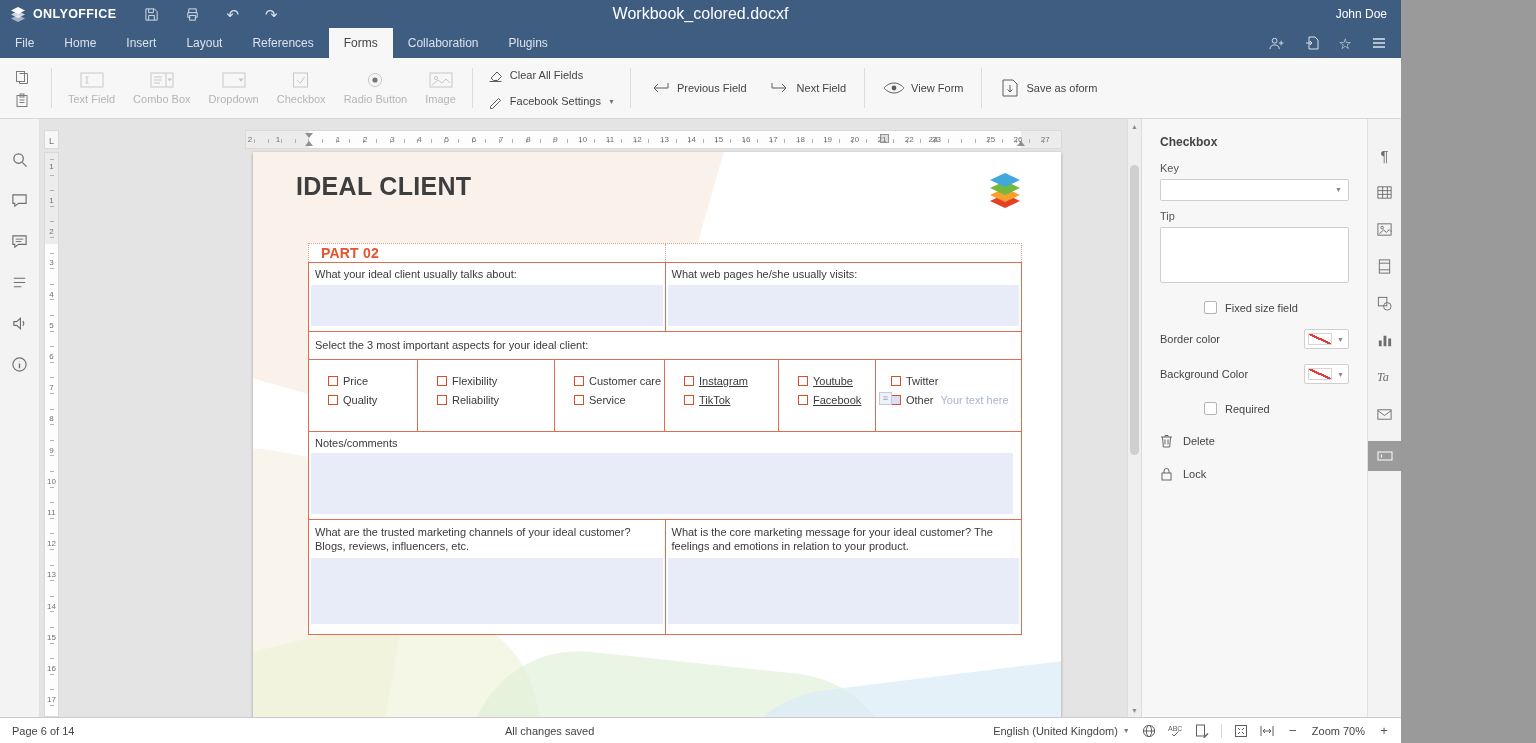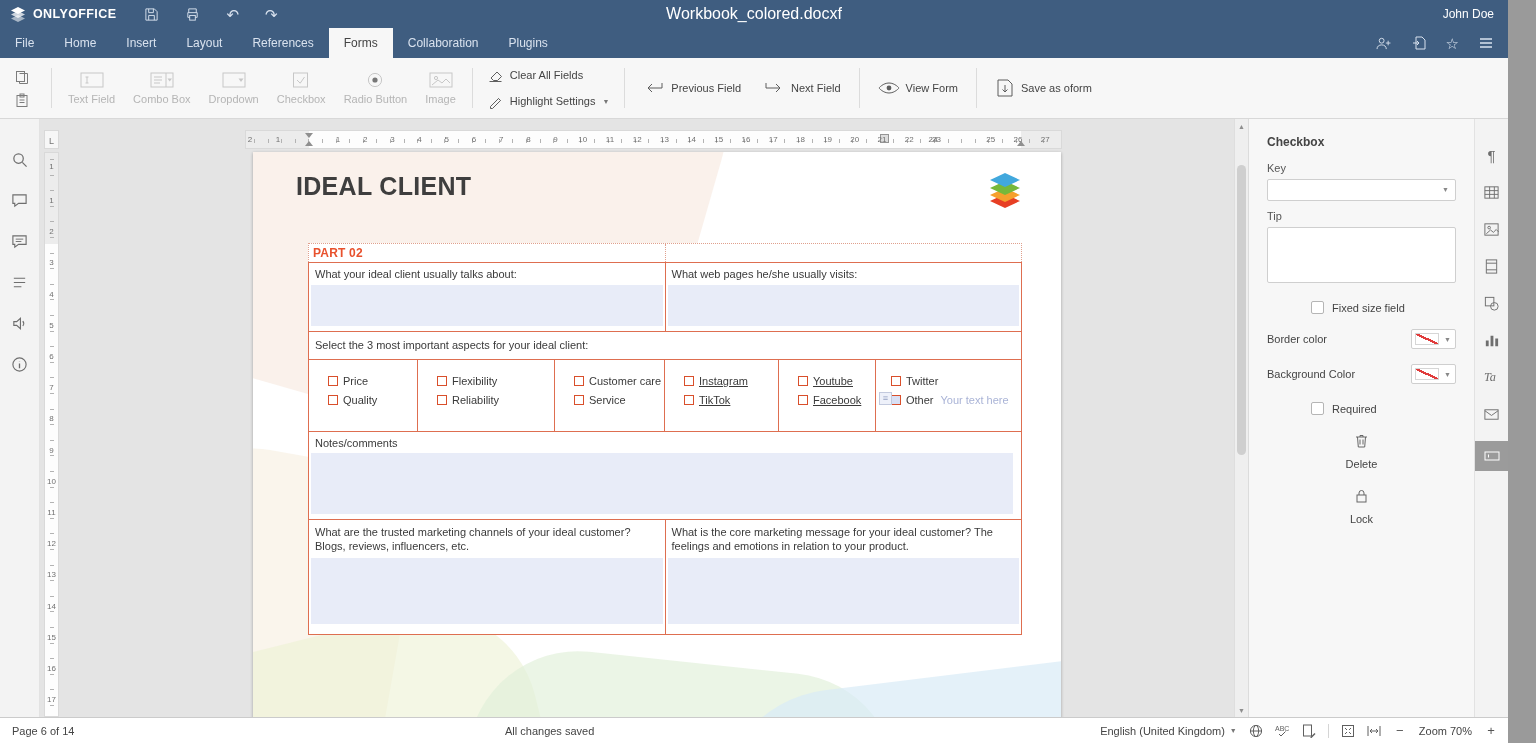--- a/index.html
+++ b/index.html
@@ -1,17 +1,17 @@
 <!DOCTYPE html>
 <html style="--titlebar: #3f5d80; --accent: #de6e50; --accent-text: #e8512d; --cb-border: #d94f2b; --field-bg: #e8ecf8;"><head>
 <meta charset="utf-8">
 <style>
 *{box-sizing:border-box;margin:0;padding:0}
 body{font-family:"Liberation Sans",sans-serif;background:#9a9a9a;}
-.app{position:relative;width:1508px;height:743px;background:#0ea5e9;overflow:hidden;font-size:12px;color:#444;}
+.app{position:relative;width:1401px;height:743px;background:#0ea5e9;overflow:hidden;font-size:12px;color:#444;}
 
 
 .titlebar{position:absolute;top:0;left:0;right:0;height:28px;background:var(--titlebar);display:flex;align-items:center;color:#e8eef6;}
 .logo{display:flex;align-items:center;gap:7px;padding:0 18px 0 10px;font-weight:bold;font-size:12.5px;letter-spacing:.4px;color:#fff;}
 .tb-actions{display:flex;align-items:center;gap:26px;margin-left:10px;}
 .tb-btn{color:#d9e2ee;display:flex;align-items:center;font-size:15px;line-height:1;}
 .doc-title{position:absolute;left:50%;top:0;height:28px;display:flex;align-items:center;transform:translateX(-50%);font-size:16px;color:#fff;}
 .user-name{margin-left:auto;padding-right:14px;font-size:12px;color:#fff;}
 
 
@@ -65,21 +65,21 @@
 .deco4{left:210px;top:510px;width:430px;height:300px;background:#e1efd8;opacity:.65;border-radius:110px;transform:rotate(6deg);}
 .deco5{left:470px;top:520px;width:520px;height:320px;background:#d8ebf6;opacity:.7;border-radius:120px;transform:rotate(-7deg);}
 .page-title{position:absolute;left:43px;top:20px;font-size:25px;font-weight:bold;color:#3e3e3e;letter-spacing:.3px;z-index:1;}
 .page-logo{position:absolute;left:734px;top:16px;z-index:1;}
 
 
 .ptable{position:absolute;left:55px;top:91px;width:714px;z-index:1;font-size:11px;color:#3a3a3a;background:#fff;}
 .row-part{height:19px;border:1px dotted #e0a08d;border-bottom:none;display:flex;}
 .row-part .half{flex:1;display:flex;align-items:center;}
 .row-part .half+.half{border-left:1px dotted #e0a08d;}
-.part-label{padding-left:4px;font-weight:bold;font-size:12px;color:var(--accent-text);letter-spacing:.2px;}
+.part-label{padding-left:12px;font-weight:bold;font-size:14px;color:var(--accent-text);letter-spacing:.2px;}
 .row-q1{height:70px;border:1px solid var(--accent);display:flex;}
 .cell{flex:1;position:relative;padding:4px 6px;}
 .cell+.cell{border-left:1px solid var(--accent);}
 .q-label{line-height:1.3;}
 .fld{position:absolute;left:2px;right:2px;top:22px;height:41px;background:var(--field-bg);}
 .row-h2{height:28px;border:1px solid var(--accent);border-top:none;display:flex;}
 .row-h2 .cell{padding:6px 6px 0;}
 .row-cb{height:72px;border:1px solid var(--accent);border-top:none;display:flex;}
 .cbcol{position:relative;padding:15px 0 0 19px;display:flex;flex-direction:column;gap:7px;}
 .cbcol+.cbcol{border-left:1px solid var(--accent);}
@@ -103,21 +103,21 @@
 .p-label{margin:9px 0 5px;color:#555;}
 .dd{height:22px;background:#fff;border:1px solid #cfcfcf;border-radius:2px;position:relative;}
 .dd .arr{position:absolute;right:6px;top:6px;font-size:7px;color:#888;}
 .p-textarea{height:56px;background:#fff;border:1px solid #cfcfcf;border-radius:2px;}
 .p-check{display:flex;align-items:center;gap:8px;margin-top:18px;padding-left:44px;}
 .box13{width:13px;height:13px;border:1px solid #b5b5b5;background:#fff;border-radius:2px;flex:none;}
 .p-row{display:flex;align-items:center;justify-content:space-between;margin-top:15px;}
 .color-combo{width:45px;height:20px;border:1px solid #cfcfcf;background:#fff;border-radius:2px;display:flex;align-items:center;}
 .swatch{width:24px;height:12px;margin-left:3px;border:1px solid #d6d6d6;background:linear-gradient(to top right,transparent 44%,#e03c3c 44% 56%,transparent 56%),#fff;}
 .cc-arr{margin-left:auto;margin-right:4px;font-size:7px;color:#888;}
-.p-action{display:flex;align-items:center;gap:10px;margin-top:19px;color:#444;flex-direction:column;}
+.p-action{display:flex;align-items:center;gap:10px;margin-top:19px;color:#444;}
 .p-action .ai{color:#666;display:flex;}
 
 
 .right-iconbar{position:absolute;top:119px;right:0;width:34px;bottom:26px;background:#f3f3f3;border-left:1px solid #e2e2e2;display:flex;flex-direction:column;align-items:center;padding-top:26px;gap:17px;color:#6e6e6e;}
 .ri-btn{width:22px;height:20px;display:flex;align-items:center;justify-content:center;}
 .ri-btn.active{width:34px;height:30px;background:#9b9b9b;color:#fff;}
 
 
 .statusbar{position:absolute;left:0;right:0;bottom:0;height:26px;background:#fff;border-top:1px solid #cbcbcb;display:flex;align-items:center;font-size:11px;color:#444;}
 .page-indicator{padding-left:12px;}
@@ -285,21 +285,21 @@
           </span>
         <span>Clear All Fields</span>
       </div>
       <div class="t-row-btn">
         <span class="st-ic">
             <svg width="15" height="15" viewBox="0 0 15 15">
               <path d="M2.5 12.5l8-8 2 2-8 8H2.5z" fill="none" stroke="currentColor"></path>
               <path d="M10.5 4.5l2 2" stroke="currentColor"></path>
             </svg>
           </span>
-        <span>Highlight Settings</span>
+        <span>Facebook Settings</span>
         <span class="chev">▼</span>
       </div>
     </div>
     <div class="vsep"></div>
 
     <div class="big-btn">
       <span class="bi">
           <svg width="22" height="14" viewBox="0 0 22 14">
             <path d="M19 2v5H5" fill="none" stroke="currentColor"></path>
             <path d="M9 3L5 7l4 4" fill="none" stroke="currentColor"></path>

